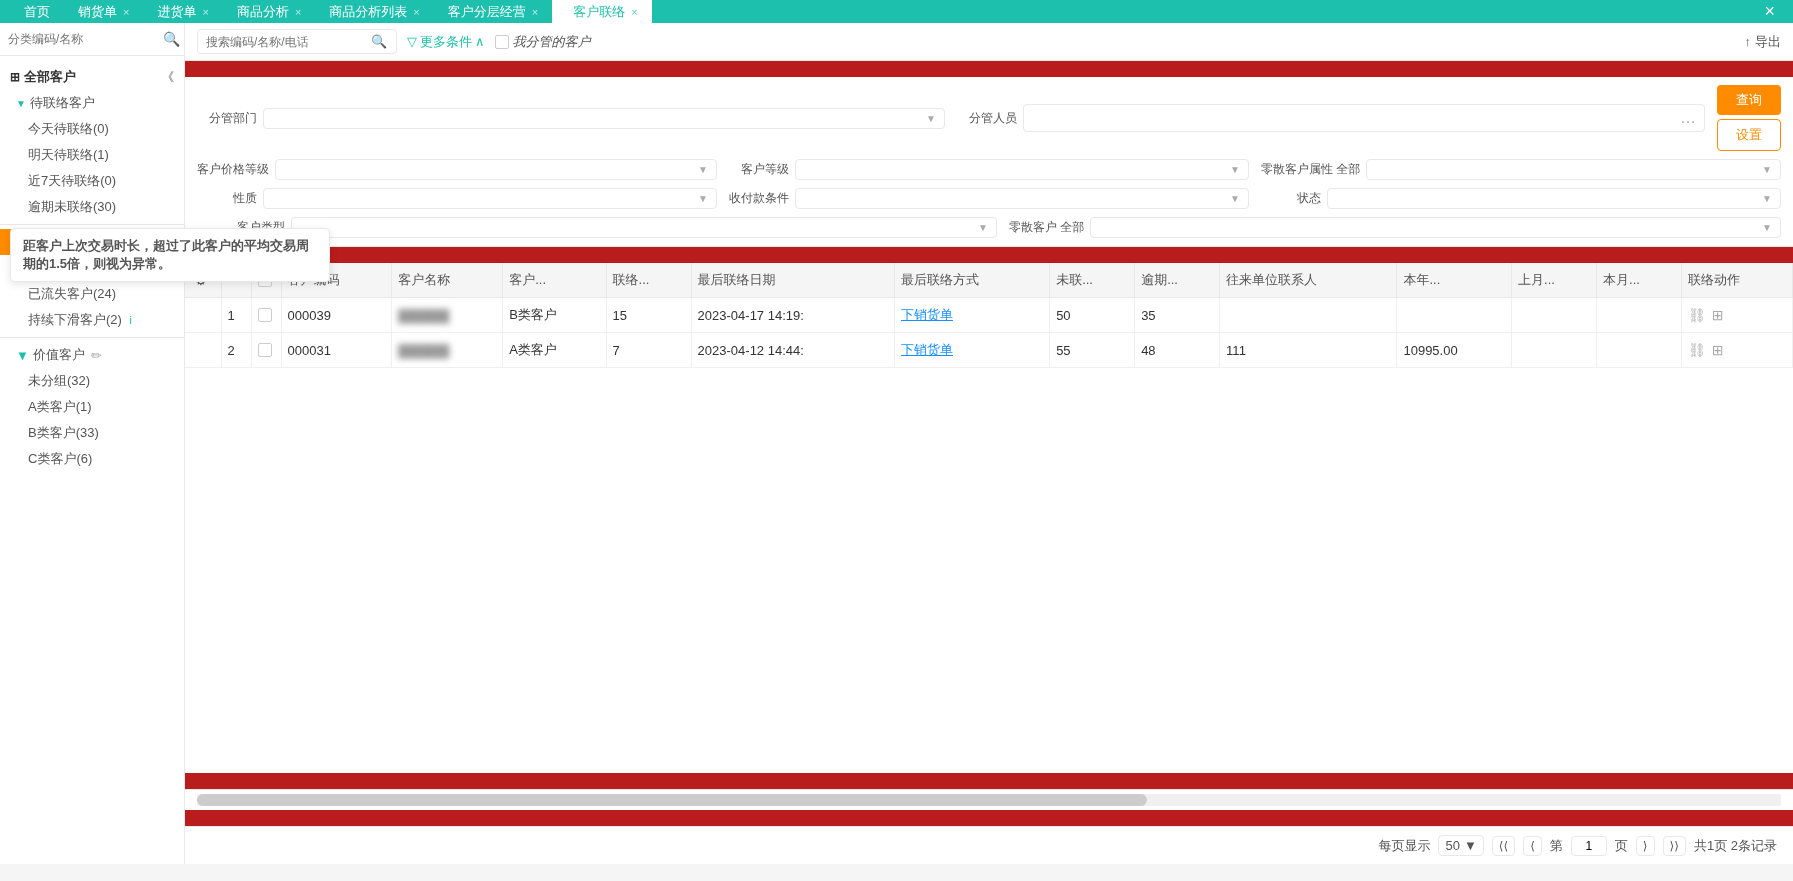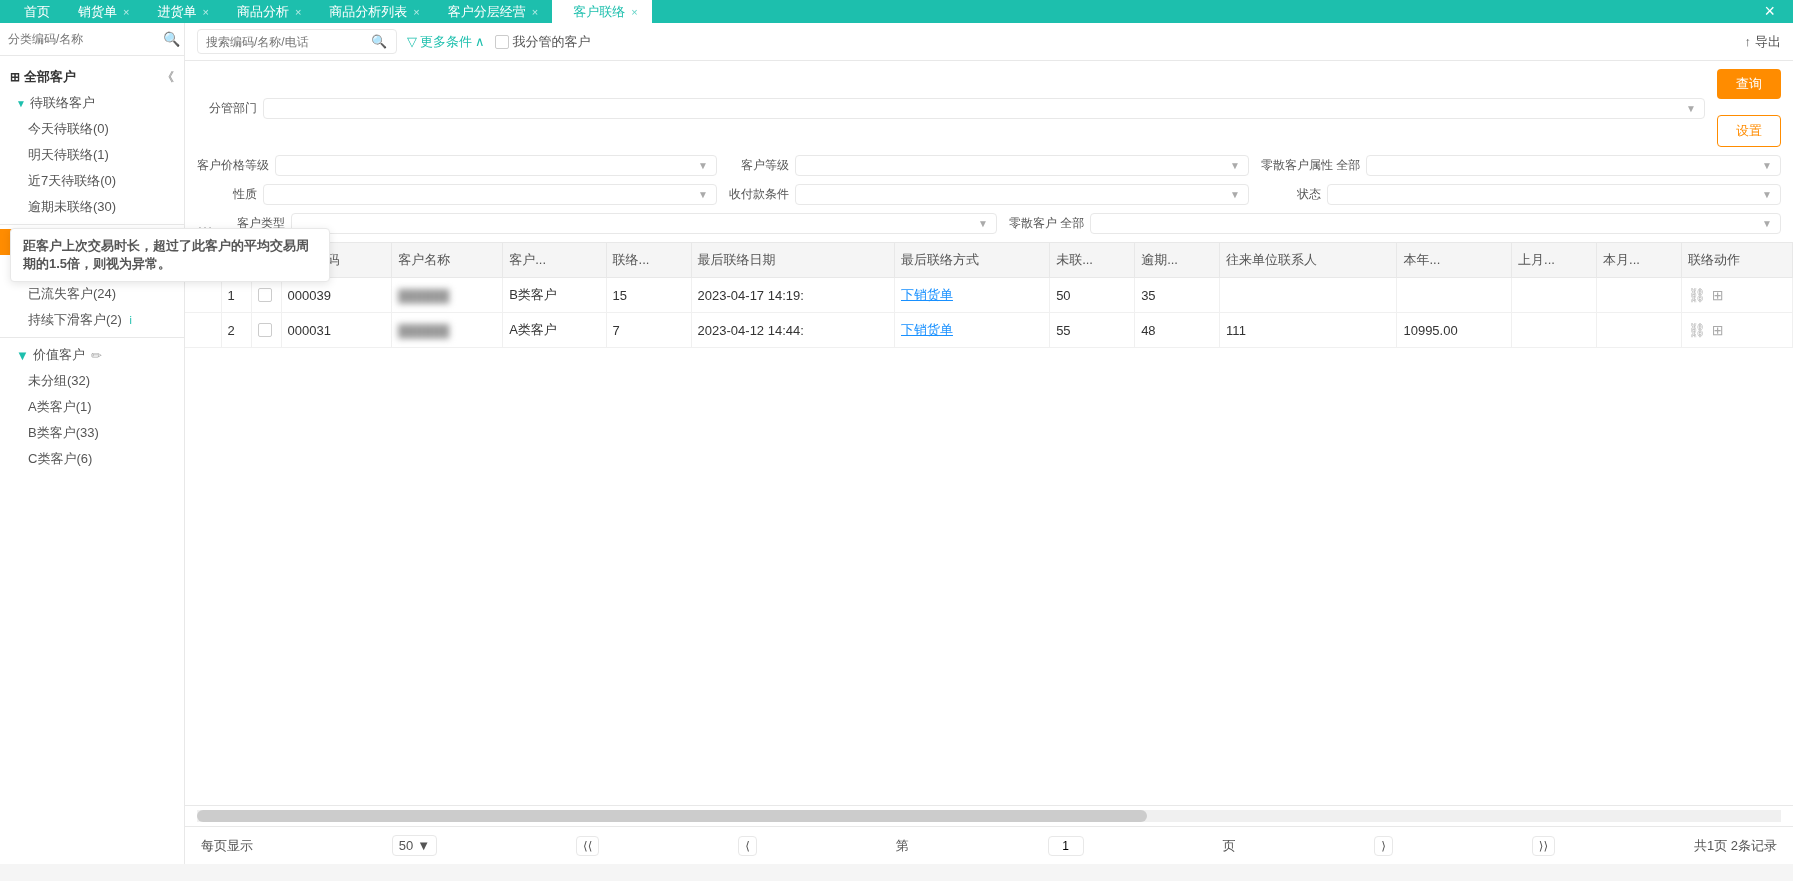--- a/index.html
+++ b/index.html
@@ -150,20 +150,21 @@
       font-weight: bold;
     }
 
     
     .content-area {
       flex: 1;
       display: flex;
       flex-direction: column;
       overflow: hidden;
       background: #b91c1c;
+      gap: 16px;
     }
 
     
     .filter-toolbar {
       background: #fff;
       padding: 6px 12px;
       display: flex;
       align-items: center;
       gap: 10px;
       border-bottom: 1px solid #e8e8e8;
@@ -191,20 +192,21 @@
       font-size: 12px;
       gap: 3px;
     }
     .my-customers {
       display: flex;
       align-items: center;
       gap: 4px;
       font-size: 12px;
       color: #555;
       cursor: pointer;
+      font-style: italic;
     }
     .checkbox {
       width: 14px;
       height: 14px;
       border: 1px solid #ccc;
       border-radius: 2px;
     }
     .export-btn {
       margin-left: auto;
       display: flex;
@@ -277,21 +279,20 @@
     }
     .btn-settings {
       background: #fff;
       color: #ff8c00;
       border: 1px solid #ff8c00;
       border-radius: 4px;
       padding: 6px 18px;
       cursor: pointer;
       font-size: 13px;
       white-space: nowrap;
-      margin-top: 12px;
     }
     .action-buttons {
       display: flex;
       flex-direction: column;
       gap: 4px;
     }
 
     
     .table-container {
       flex: 1;
@@ -346,21 +347,21 @@
     .blurred {
       filter: blur(3px);
       color: #999;
       font-size: 12px;
     }
 
     
     .pagination-bar {
       display: flex;
       align-items: center;
-      justify-content: space-between;
+      justify-content: flex-end;
       padding: 8px 16px;
       background: #fff;
       border-top: 1px solid #e8e8e8;
       gap: 8px;
       font-size: 12px;
       color: #555;
     }
     .page-size-select {
       border: 1px solid #e8e8e8;
       border-radius: 4px;
@@ -542,20 +543,27 @@
     <div class="filter-rows">
 
       <div class="filter-row">
         <div class="filter-field">
           <label>分管部门</label>
           <div class="filter-select">
             <span></span>
             <span class="arrow">▼</span>
           </div>
         </div>
+        <div class="filter-field">
+          <label>分管人员</label>
+          <div class="filter-select">
+            <span></span>
+            <span class="filter-dots">…</span>
+          </div>
+        </div>
         <div class="action-buttons">
           <button class="btn-query">查询</button>
           <button class="btn-settings">设置</button>
         </div>
       </div>
 
       <div class="filter-row">
         <div class="filter-field">
           <label>客户价格等级</label>
           <div class="filter-select">

